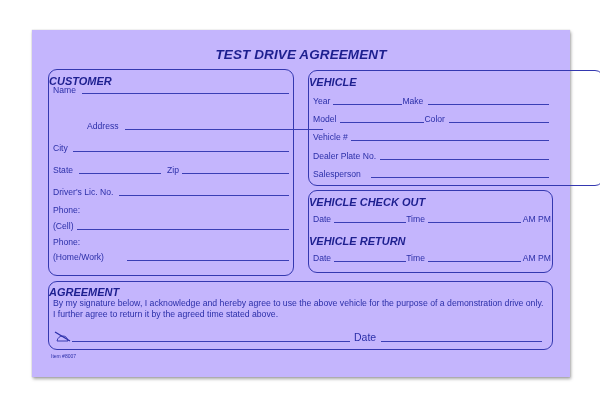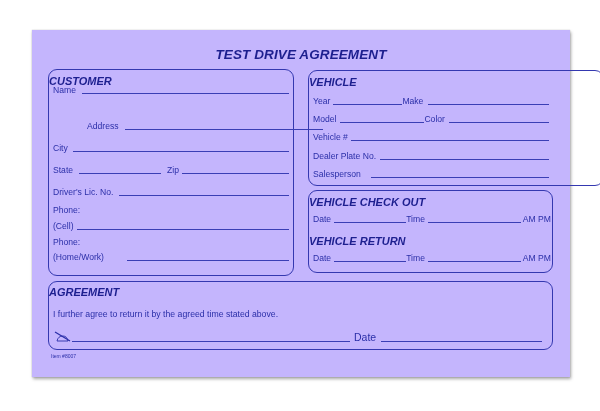--- a/index.html
+++ b/index.html
@@ -123,20 +123,21 @@
       <span class="lbl">Date</span>
       <span class="line" style="width:72px; margin-left:3px;"></span>
       <span class="lbl">Time</span>
       <span class="line" style="flex:1; margin-left:3px;"></span>
       <span class="lbl" style="margin-left:2px;">AM PM</span>
     </div>
   </div>
 
   <div class="box" style="left:16px; top:251px; width:505px; height:69px;">
     <div class="box-head" style="top:4px;">AGREEMENT</div>
+    <div class="agree-text" style="top:16px;">By my signature below, I acknowledge and hereby agree to use the above vehicle for the purpose of a demonstration drive only.</div>
     <div class="agree-text" style="top:27px;">I further agree to return it by the agreed time stated above.</div>
     <div class="row" style="left:5px; top:47px; width:488px; height:14px;">
       <span style="width:18px; height:13px; position:relative; display:inline-block;">
         <svg width="18" height="13" viewBox="0 0 18 13">
           <path d="M3 11 Q4 6 9 6 Q13 6 14 11 Z" fill="none" stroke="#2b2fa8" stroke-width="0.9"></path>
           <line x1="1" y1="2" x2="16" y2="11" stroke="#2b2fa8" stroke-width="1.3"></line>
         </svg>
       </span>
       <span class="line" style="width:278px; margin-left:0;"></span>
       <span class="lbl" style="font-size:10.5px; line-height:12px; margin-left:4px;">Date</span>

